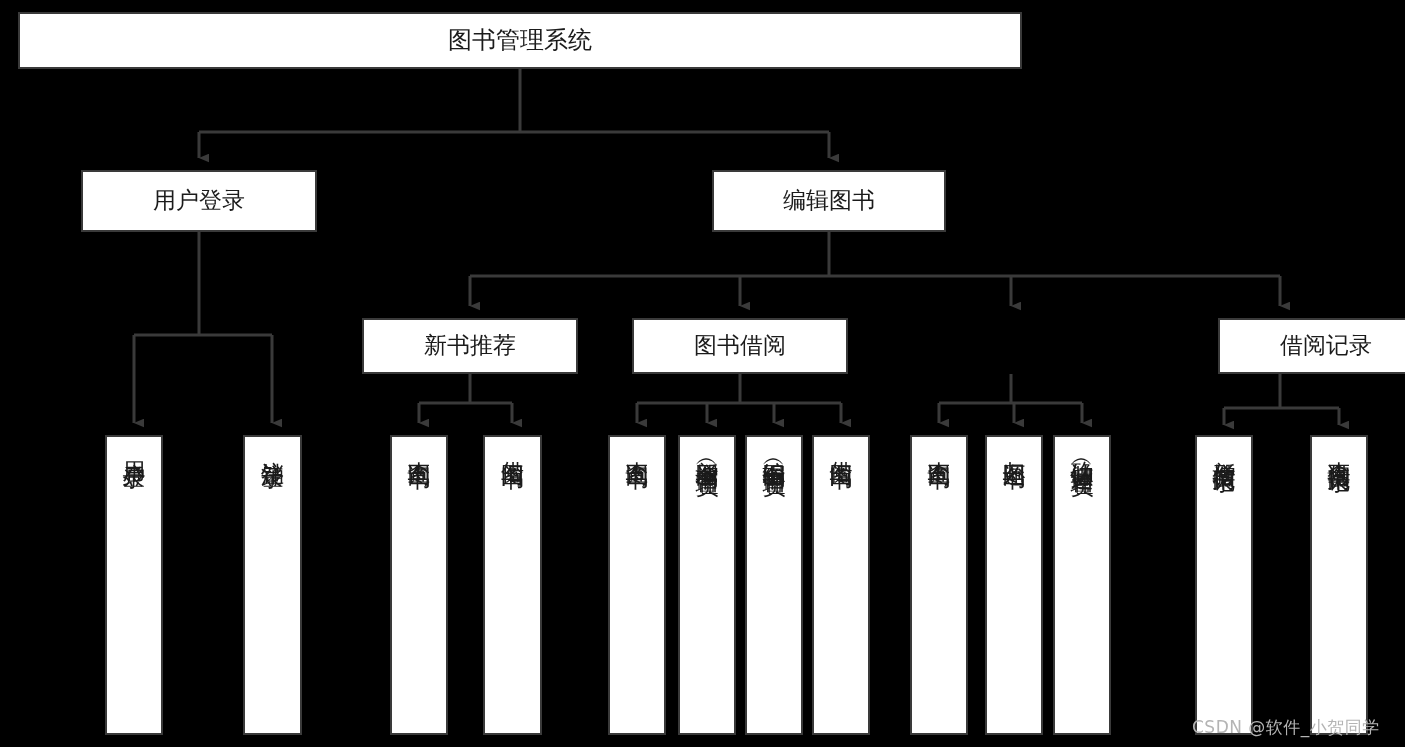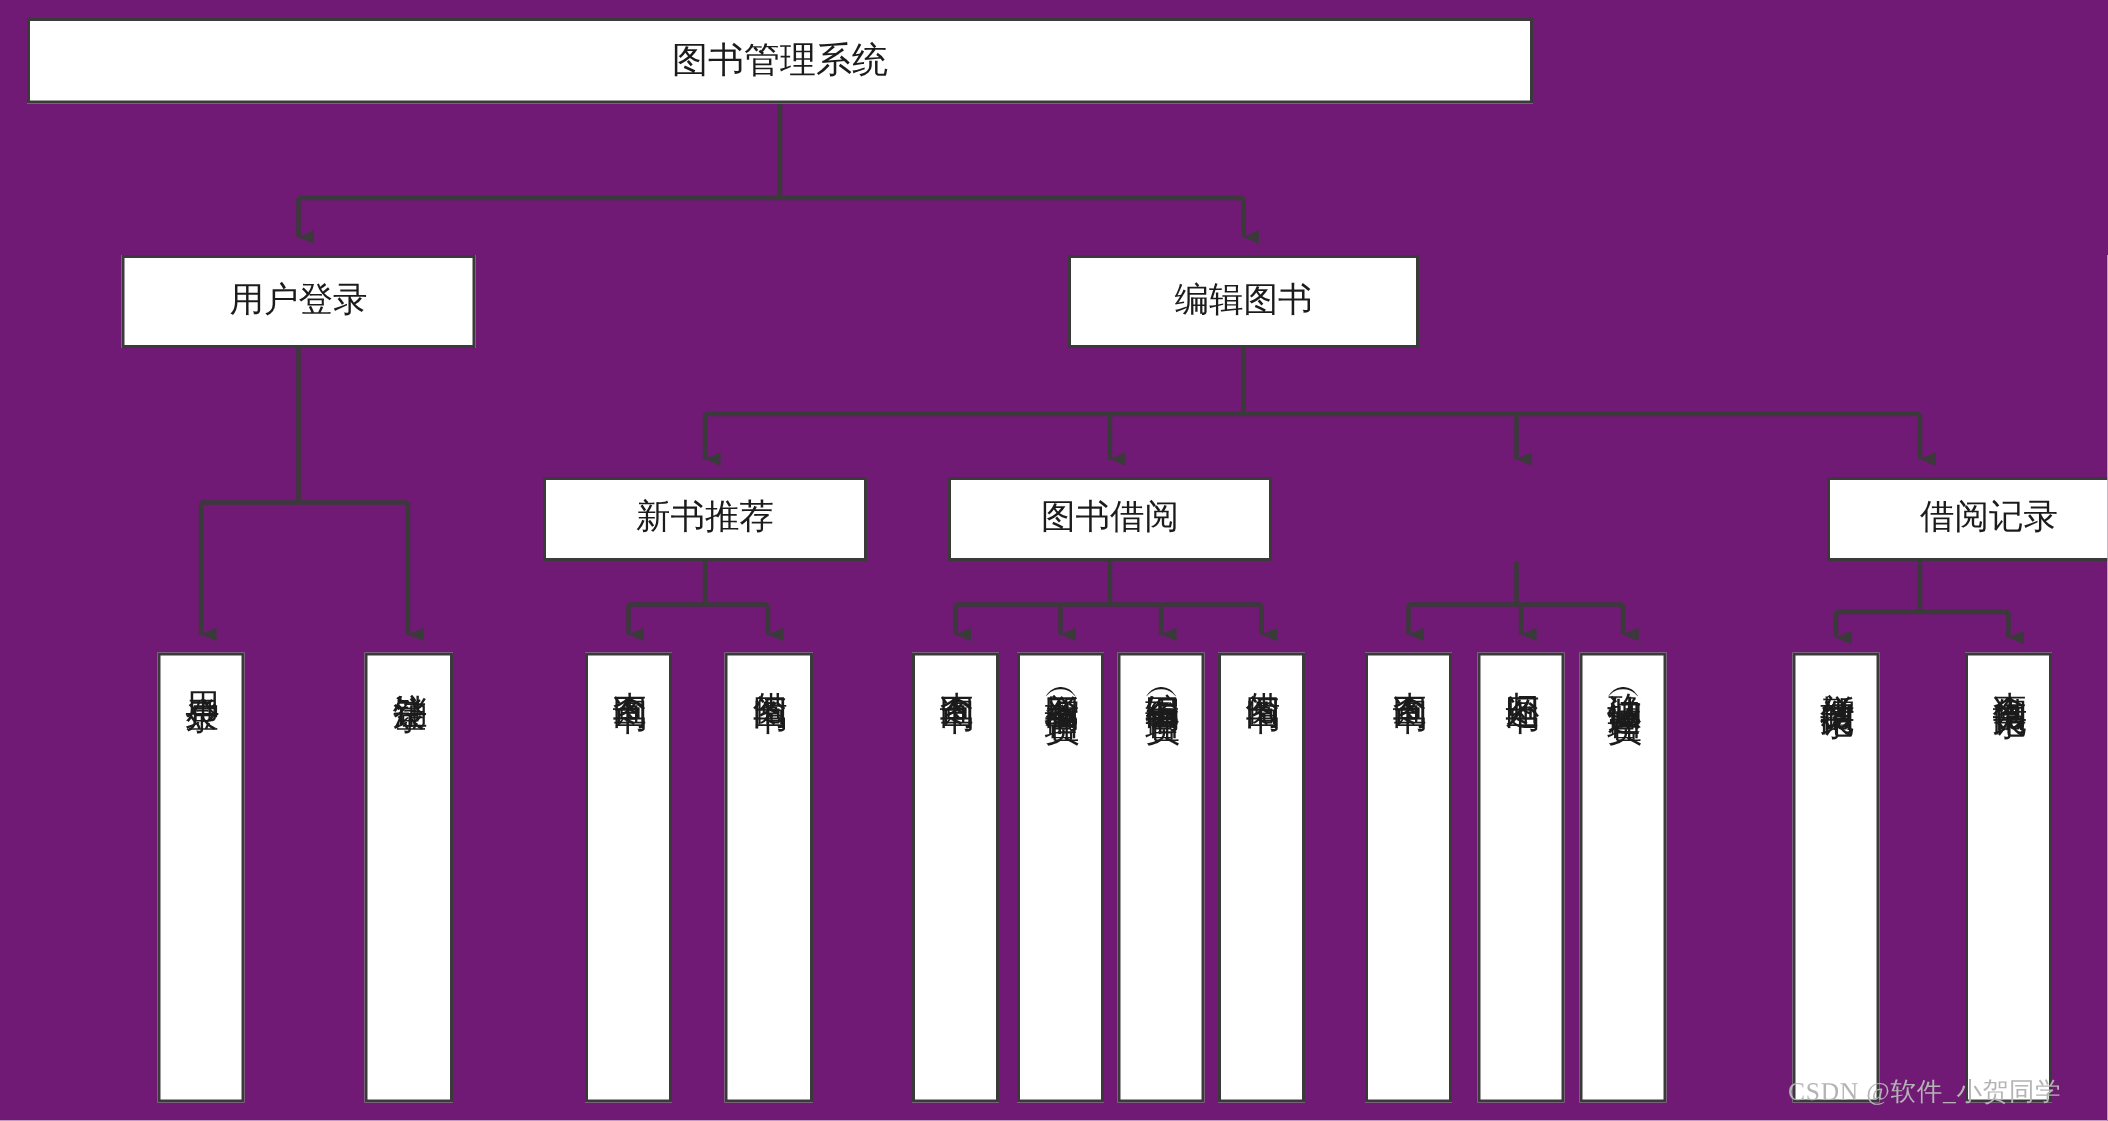--- a/index.html
+++ b/index.html
@@ -8,21 +8,21 @@
     padding: 0;
     background: #ffffff;
   }
   body {
     font-family: "DejaVu Sans", "Liberation Sans", sans-serif;
   }
   #canvas {
     position: relative;
     width: 1405px;
     height: 747px;
-    background: #701a75;
+    background: #000000;
     overflow: hidden;
   }
   #diagram-svg {
     position: absolute;
     left: 0;
     top: 0;
     width: 1405px;
     height: 747px;
   }
   .node-layer {
@@ -204,16 +204,16 @@
     <div class="node vertical" id="node-leaf-10" style="left: 1053px; top: 435px; width: 58px; height: 300px;">
       <span class="node-label">确认归还（管理员）</span>
     </div>
     <div class="node vertical" id="node-leaf-11" style="left: 1195px; top: 435px; width: 58px; height: 300px;">
       <span class="node-label">新增借阅记录</span>
     </div>
     <div class="node vertical" id="node-leaf-12" style="left: 1310px; top: 435px; width: 58px; height: 300px;">
       <span class="node-label">查询借阅记录</span>
     </div>
 
-    <div class="watermark" id="watermark" style="left: 1192px; top: 716px; color: rgb(180, 180, 180); font-family: Liberation Serif, serif;">CSDN @软件_小贺同学</div>
+    <div class="watermark" id="watermark" style="left: 1192px; top: 716px; color: rgb(180, 180, 180);">CSDN @软件_小贺同学</div>
 
   </div>
 </div>
 
 </body></html>

